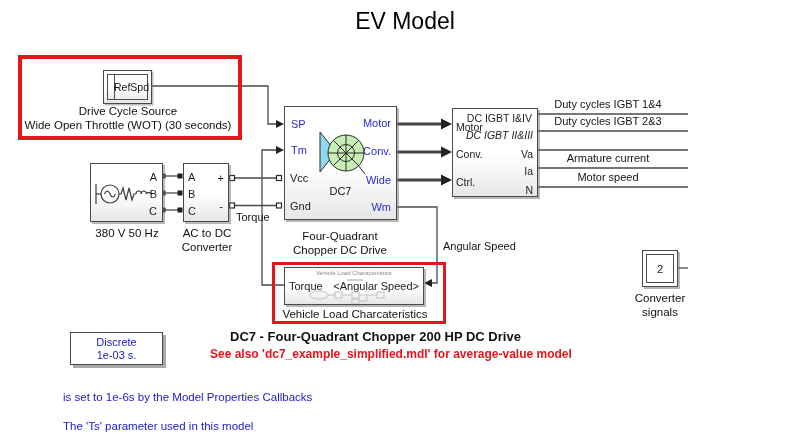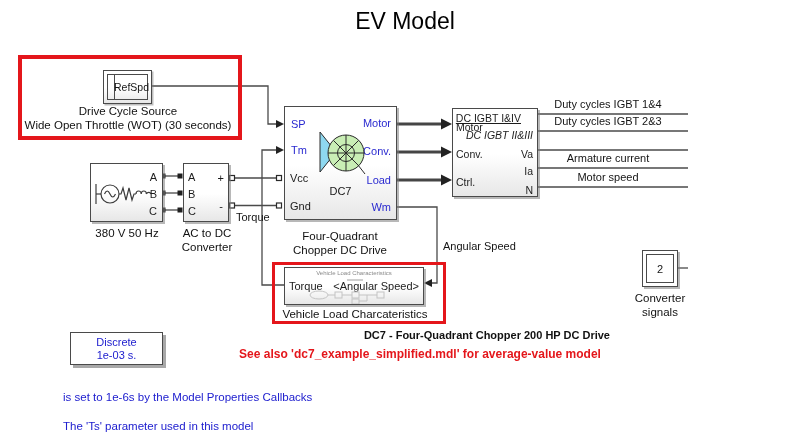--- a/index.html
+++ b/index.html
@@ -11,22 +11,22 @@
        box-shadow:2px 2px 0 rgba(125,125,125,.55);box-sizing:border-box;}
   .scope{position:absolute;border:2px solid #303030;background:#fff;box-sizing:border-box;}
   .screen{position:absolute;border:1.6px solid #3d3d3d;border-radius:8px;background:#fff;box-sizing:border-box;}
   .lbl{position:absolute;font-size:11.5px;line-height:1.18;text-align:center;color:#111;}
   .port{position:absolute;font-size:11px;line-height:1;white-space:nowrap;color:#1c1c1c;}
   .blue{color:var(--port-blue,#2a2ad0);}
   .sig{position:absolute;font-size:11px;line-height:1;text-align:center;white-space:nowrap;color:#141414;}
   .mtext{position:absolute;font-size:10.5px;line-height:1;white-space:nowrap;color:#1c1c1c;}
   .redbox{position:absolute;border:3.6px solid var(--highlight-red,#e4161b);box-sizing:border-box;}
   .title{position:absolute;font-size:23px;text-align:center;color:#000;}
-  .cap-bold{position:absolute;font-size:11px;font-weight:bold;text-align:right;white-space:nowrap;color:#111;}
-  .cap-red{position:absolute;font-size:12px;font-weight:bold;text-align:center;white-space:nowrap;color:var(--highlight-red,#e4161b);}
+  .cap-bold{position:absolute;font-size:13px;font-weight:bold;text-align:left;white-space:nowrap;color:#111;}
+  .cap-red{position:absolute;font-size:12px;font-weight:bold;text-align:left;white-space:nowrap;color:var(--highlight-red,#e4161b);}
   .note-blue{position:absolute;font-size:11.5px;line-height:1.15;white-space:nowrap;color:var(--annotation-blue,#2020cf);}
   .dbl-inner{position:absolute;inset:3px;border:1.3px solid #4a4a4a;display:flex;align-items:center;justify-content:center;}
   .wire-layer{position:absolute;left:0;top:0;}
   .mini-title{position:absolute;left:0;right:0;top:2px;text-align:center;font-size:6px;color:#8a8a8a;white-space:nowrap;}
   .mini-sub{position:absolute;left:62px;top:11px;width:16px;height:1.5px;background:#cfcfcf;}
 </style>
 </head>
 <body>
 
 <div class="canvas">
@@ -138,21 +138,21 @@
     <span>Converter</span>
   </div>
 
   <div class="blk" style="left:284px;top:106px;width:113px;height:114px;">
     <div class="port blue" style="left:6px;top:12px;">SP</div>
     <div class="port blue" style="left:6px;top:38px;">Tm</div>
     <div class="port" style="left:5px;top:66px;">Vcc</div>
     <div class="port" style="left:5px;top:94px;">Gnd</div>
     <div class="port blue" style="right:5px;top:11px;">Motor</div>
     <div class="port blue" style="right:5px;top:39px;">Conv.</div>
-    <div class="port blue" style="right:5px;top:68px;">Load</div>
+    <div class="port blue" style="right:5px;top:68px;">Wide</div>
     <div class="port blue" style="right:5px;top:95px;">Wm</div>
     <svg width="50" height="56" style="position:absolute;left:33px;top:21px;">
       <polygon points="2,4 18,24 2,44" fill="#8ed8f0" stroke="#2a2a2a" stroke-width="1"></polygon>
       <circle cx="28" cy="25" r="18" fill="#c9eeb5" stroke="#2a2a2a" stroke-width="1"></circle>
       <circle cx="28" cy="25" r="8.5" fill="none" stroke="#2a2a2a" stroke-width="1"></circle>
       <g stroke="#2a2a2a" stroke-width="1">
         <line x1="10" y1="25" x2="46" y2="25"></line>
         <line x1="28" y1="7" x2="28" y2="43"></line>
         <line x1="15.5" y1="12.5" x2="40.5" y2="37.5"></line>
         <line x1="40.5" y1="12.5" x2="15.5" y2="37.5"></line>
@@ -160,21 +160,21 @@
       </g>
     </svg>
     <div class="abs" style="left:0;right:0;top:78px;text-align:center;font-size:11px;">DC7</div>
   </div>
   <div class="lbl" style="left:280px;top:230px;width:120px;">
     <span>Four-Quadrant</span><br>
     <span>Chopper DC Drive</span>
   </div>
 
   <div class="blk" style="left:452px;top:108px;width:86px;height:89px;">
-    <div class="mtext" style="right:16px;top:4px;text-decoration:underline;">DC IGBT I&amp;IV</div>
+    <div class="mtext" style="right:5px;top:4px;">DC IGBT I&amp;IV</div>
     <div class="mtext" style="left:3px;top:13px;">Motor</div>
     <div class="mtext" style="right:4px;top:21px;font-style:italic;">DC IGBT II&amp;III</div>
     <div class="mtext" style="left:3px;top:40px;">Conv.</div>
     <div class="mtext" style="right:4px;top:40px;">Va</div>
     <div class="mtext" style="right:4px;top:57px;">Ia</div>
     <div class="mtext" style="left:3px;top:68px;">Ctrl.</div>
     <div class="mtext" style="right:4px;top:76px;">N</div>
   </div>
 
   <div class="sig" style="left:523px;top:99px;width:170px;">Duty cycles IGBT 1&amp;4</div>

